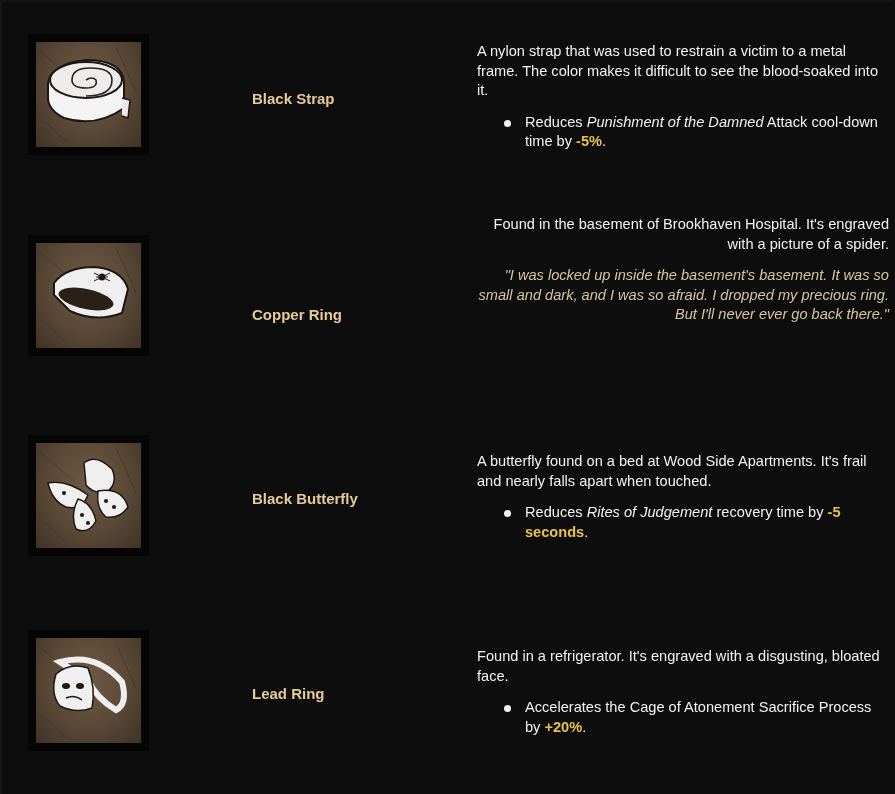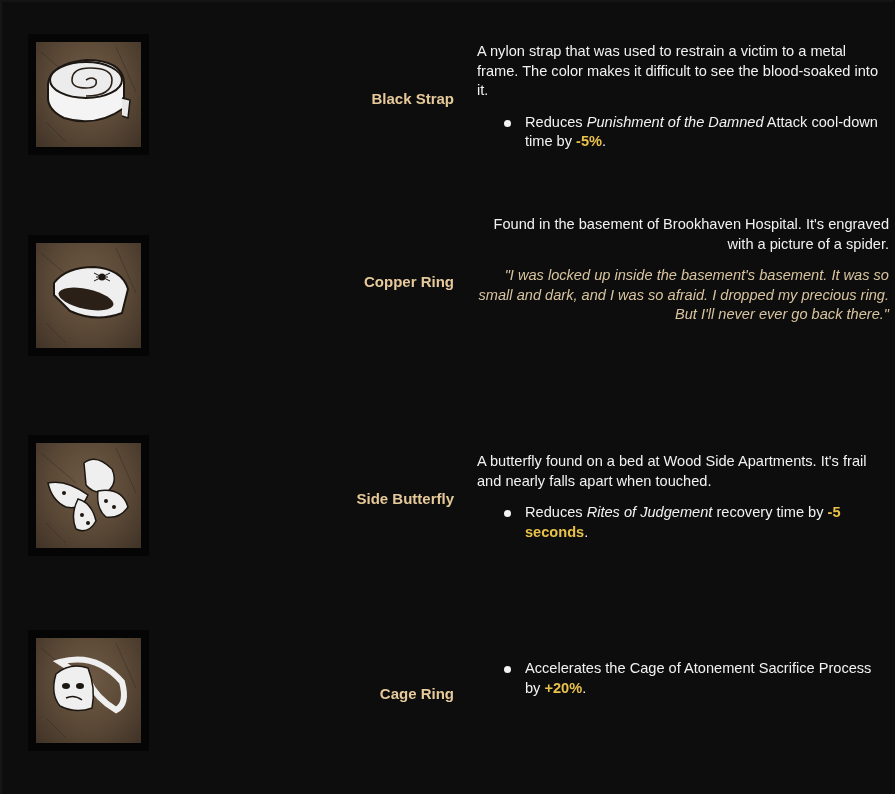--- a/index.html
+++ b/index.html
@@ -22,21 +22,21 @@
       width:121px; height:121px;
       background:#050505;
     }
     .icon-inner {
       position:absolute; left:8px; top:8px; width:105px; height:105px;
       background: radial-gradient(ellipse at 50% 40%, #6e5a45 0%, #5a4836 55%, #3f3226 100%);
       overflow:hidden;
     }
     .icon-inner svg { position:absolute; left:0; top:0; width:105px; height:105px; }
     .name {
-      position:absolute; left:250px; width:202px; text-align:right;
+      position:absolute; left:250px; width:202px; text-align:left;
       font-weight:bold; font-size:15px; color:#e6c99a;
     }
     .desc {
       position:absolute; left:475px; width:412px;
       font-size:14.6px; line-height:19.5px; color:#f2f2f2;
     }
     .desc p { margin:0; }
     .desc ul { margin:12px 0 0 0; padding-left:48px; list-style:none; }
     .desc li { position:relative; }
     .desc li::before {
@@ -91,21 +91,21 @@
           <ellipse cx="50" cy="56" rx="28" ry="10" fill="#2a2018" transform="rotate(12 50 56)"></ellipse>
           <circle cx="66" cy="34" r="3.5" fill="#1d1712"></circle>
           <g stroke="#1d1712" stroke-width="1">
               <line x1="58" y1="30" x2="74" y2="38"></line>
               <line x1="58" y1="38" x2="74" y2="30"></line>
               <line x1="60" y1="34" x2="72" y2="34"></line>
             </g>
         </svg>
       </div>
     </div>
-    <div class="name" style="top:271px;">Copper Ring</div>
+    <div class="name" style="top:304px;">Copper Ring</div>
     <div class="desc" style="top:213px;text-align:right;">
       <p>Found in the basement of Brookhaven Hospital. It's engraved with a picture of a spider.</p>
       <p class="quote">"I was locked up inside the basement's basement. It was so small and dark, and I was so afraid. I dropped my precious ring. But I'll never ever go back there."</p>
     </div>
   </div>
 
   <div class="row" style="top:0;">
     <div class="icon-box" style="top:433px;">
       <div class="icon-inner">
         <svg viewBox="0 0 105 105">
@@ -121,21 +121,21 @@
           <g fill="#1d1712">
               <circle cx="70" cy="58" r="2"></circle>
               <circle cx="78" cy="64" r="2"></circle>
               <circle cx="46" cy="72" r="2"></circle>
               <circle cx="52" cy="80" r="2"></circle>
               <circle cx="28" cy="50" r="2"></circle>
             </g>
         </svg>
       </div>
     </div>
-    <div class="name" style="top:488px;">Side Butterfly</div>
+    <div class="name" style="top:488px;">Black Butterfly</div>
     <div class="desc" style="top:450px;">
       <p>A butterfly found on a bed at Wood Side Apartments. It's frail and nearly falls apart when touched.</p>
       <ul>
         <li><span class="b">Reduces</span> <span class="i">Rites of Judgement</span><span> recovery time by </span><span class="hl">-5 seconds</span><span>.</span></li>
       </ul>
     </div>
   </div>
 
   <div class="row" style="top:0;">
     <div class="icon-box" style="top:628px;">
@@ -147,21 +147,22 @@
               <line x1="10" y1="80" x2="30" y2="100"></line>
           </g>
           <path d="M24 24 Q60 14 86 44 Q92 66 80 72 Q60 60 52 42 Z" fill="none" stroke="#efefef" stroke-width="6"></path>
           <path d="M20 36 Q34 24 52 30 Q60 50 56 70 Q40 76 24 68 Q14 56 20 36 Z" fill="#efefef" stroke="#1d1712" stroke-width="1.5"></path>
           <ellipse cx="30" cy="48" rx="4" ry="3" fill="#1d1712"></ellipse>
           <ellipse cx="44" cy="48" rx="4" ry="3" fill="#1d1712"></ellipse>
           <path d="M30 60 Q38 56 46 62" stroke="#1d1712" stroke-width="1.5" fill="none"></path>
         </svg>
       </div>
     </div>
-    <div class="name" style="top:683px;">Cage Ring</div>
+    <div class="name" style="top:683px;">Lead Ring</div>
     <div class="desc" style="top:645px;">
+      <p>Found in a refrigerator. It's engraved with a disgusting, bloated face.</p>
       <ul>
         <li><span class="b">Accelerates</span><span> the </span><span class="b">Cage of Atonement</span><span> Sacrifice Process by </span><span class="hl">+20%</span><span>.</span></li>
       </ul>
     </div>
   </div>
 
 </div>
 
 </body></html>

